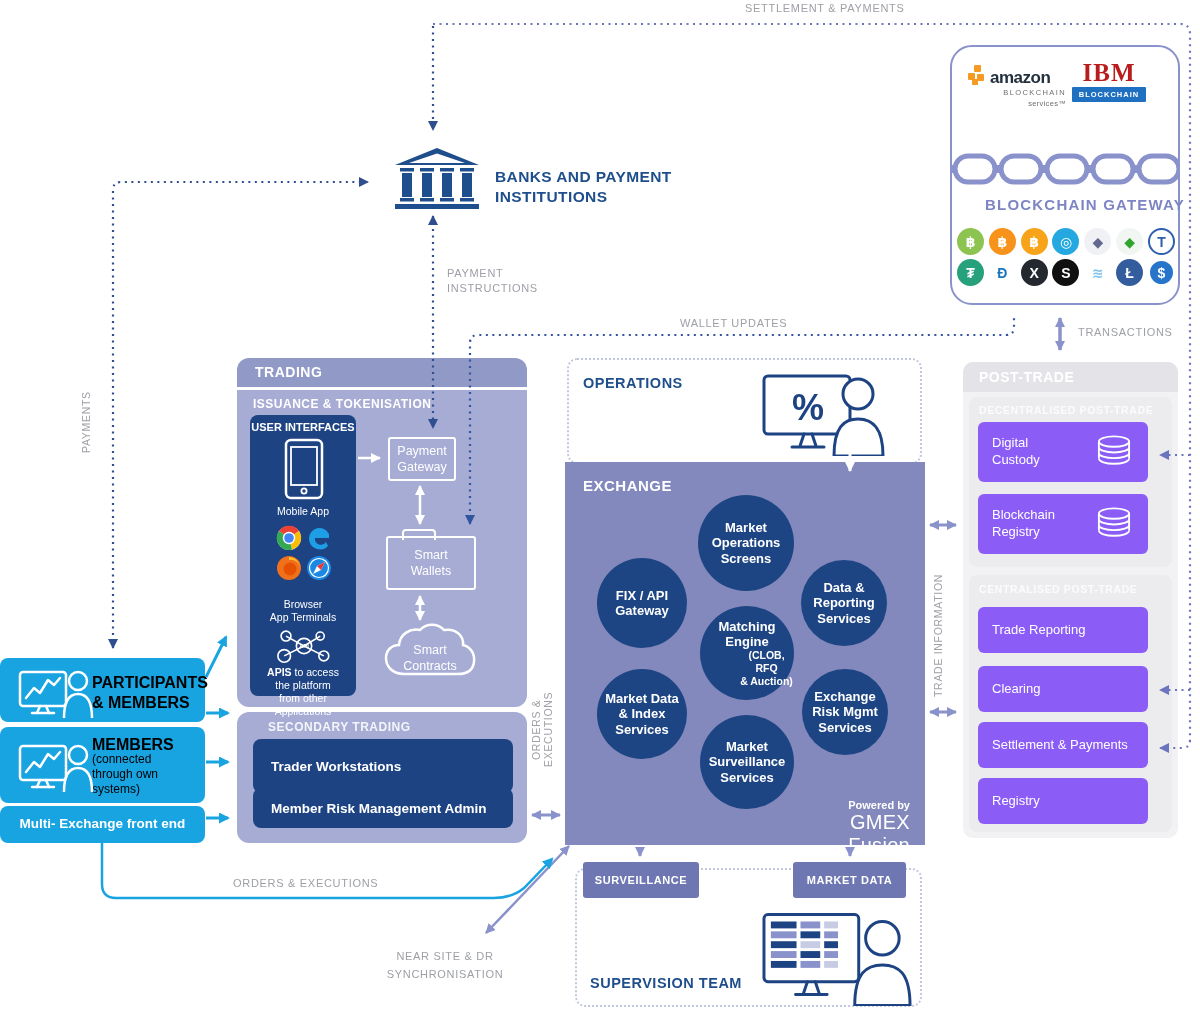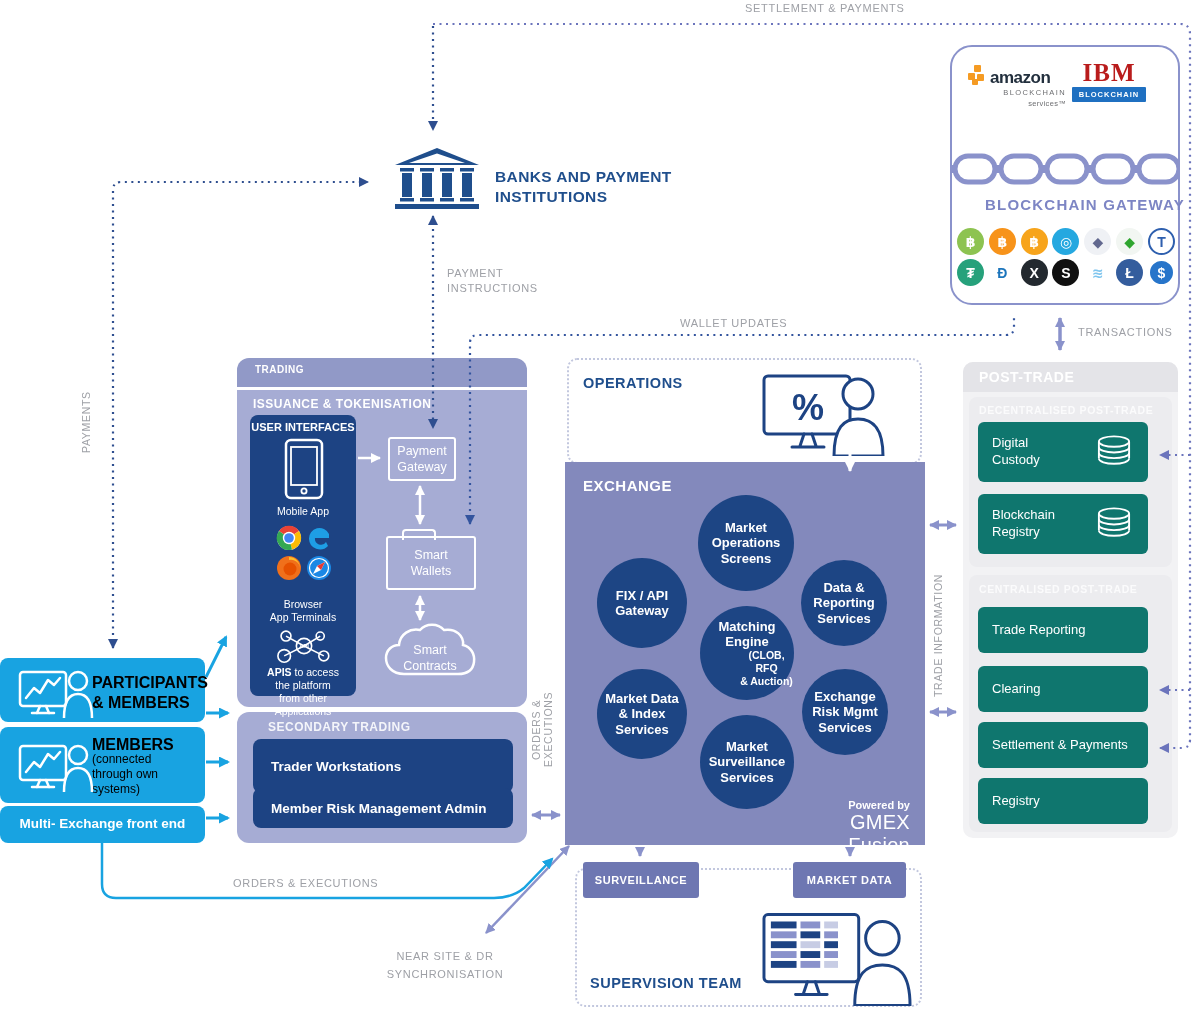--- a/index.html
+++ b/index.html
@@ -37,21 +37,21 @@
   .cyanbox{background:#18A3E1;border-radius:8px;color:#fff;z-index:3;}
   .p1{left:0;top:658px;width:205px;height:64px;}
   .p2{left:0;top:727px;width:205px;height:76px;}
   .p3{left:0;top:806px;width:205px;height:37px;display:flex;align-items:center;justify-content:center;}
   .ptitle{font-weight:bold;font-size:16px;line-height:1.25;}
   .psub{font-size:12px;line-height:1.25;}
   .p3 .ptitle{font-size:13.5px;}
   
   .tr-head{left:237px;top:358px;width:290px;height:29px;background:#9199C7;border-radius:12px 12px 0 0;z-index:3;}
   .tr-body{left:237px;top:390px;width:290px;height:317px;background:#A6ACD4;border-radius:0 0 12px 12px;z-index:3;}
-  .tr-title{left:255px;top:364px;color:#fff;font-weight:bold;font-size:10px;letter-spacing:.5px;z-index:4;}
+  .tr-title{left:255px;top:364px;color:#fff;font-weight:bold;font-size:14px;letter-spacing:.5px;z-index:4;}
   .tr-iss{left:253px;top:397px;color:#fff;font-weight:bold;font-size:12px;letter-spacing:.5px;z-index:4;}
   .ui-panel{left:250px;top:415px;width:106px;height:281px;background:#1D4383;border-radius:8px;z-index:4;}
   .ui-title{left:250px;top:421px;width:106px;text-align:center;color:#fff;font-weight:bold;font-size:11px;z-index:5;}
   .ui-cap{color:#fff;font-size:10.5px;text-align:center;z-index:5;line-height:1.25;}
   .navybox{background:#1D4383;border-radius:8px;color:#fff;font-weight:bold;font-size:13.5px;
            display:flex;align-items:center;padding-left:18px;box-sizing:border-box;z-index:4;}
   .sec-body{left:237px;top:712px;width:290px;height:131px;background:#A6ACD4;border-radius:12px;z-index:3;}
   .sec-title{left:268px;top:720px;color:rgba(255,255,255,.88);font-weight:bold;font-size:12px;letter-spacing:.5px;z-index:4;}
   .wire{border:2px solid #fff;border-radius:3px;box-sizing:border-box;color:#fff;font-size:12.5px;
         line-height:1.3;display:flex;align-items:center;justify-content:center;text-align:center;z-index:4;}
@@ -83,21 +83,21 @@
   .powered .l1{font-size:11px;font-weight:bold;}
   .powered .l2{font-size:20px;font-weight:normal;letter-spacing:.3px;}
   
   .pt{left:963px;top:362px;width:215px;height:476px;background:#F2F2F4;border-radius:10px;z-index:2;}
   .pt-head{left:963px;top:362px;width:215px;height:30px;background:#E4E4E8;border-radius:10px 10px 0 0;z-index:3;}
   .pt-title{left:979px;top:369px;color:#fff;font-weight:bold;font-size:14px;letter-spacing:.5px;z-index:4;}
   .pt-sub{background:#ECECEF;border-radius:8px;z-index:3;}
   .pt-sub1{left:969px;top:397px;width:203px;height:170px;}
   .pt-sub2{left:969px;top:575px;width:203px;height:257px;}
   .pt-subtitle{color:#FBFBFC;font-weight:bold;font-size:10.5px;letter-spacing:.6px;z-index:4;}
-  .pt-item{background:#0f766e;border-radius:6px;color:#fff;font-size:13px;z-index:4;
+  .pt-item{background:#8b5cf6;border-radius:6px;color:#fff;font-size:13px;z-index:4;
            display:flex;align-items:center;justify-content:space-between;padding:0 14px;
            box-sizing:border-box;line-height:1.3;}
   
   .sup{left:575px;top:868px;width:347px;height:139px;}
   .sup-title{left:590px;top:975px;color:#1F4E8C;font-weight:bold;font-size:14.5px;letter-spacing:.5px;z-index:5;}
   .bbox{background:#6E77B2;border-radius:3px;color:#fff;font-weight:bold;font-size:11px;letter-spacing:.6px;
         display:flex;align-items:center;justify-content:center;z-index:3;}
   .surv{left:583px;top:862px;width:116px;height:36px;}
   .mdata{left:793px;top:862px;width:113px;height:36px;}
   .overlay{left:0;top:0;z-index:10;pointer-events:none;}

